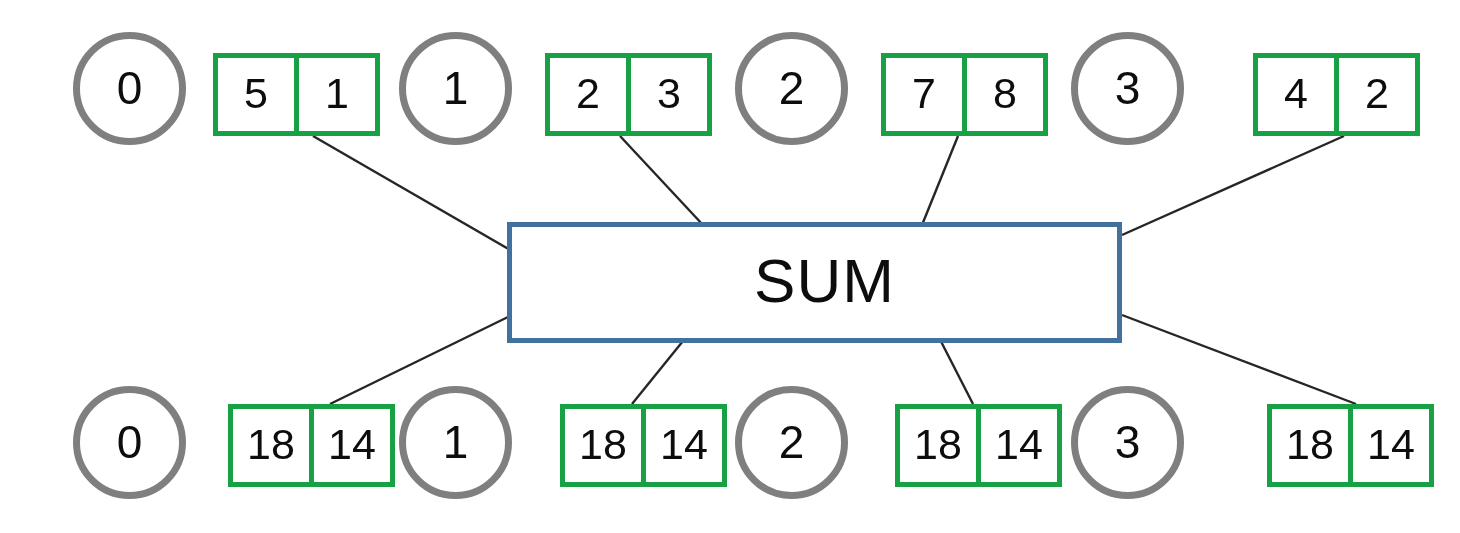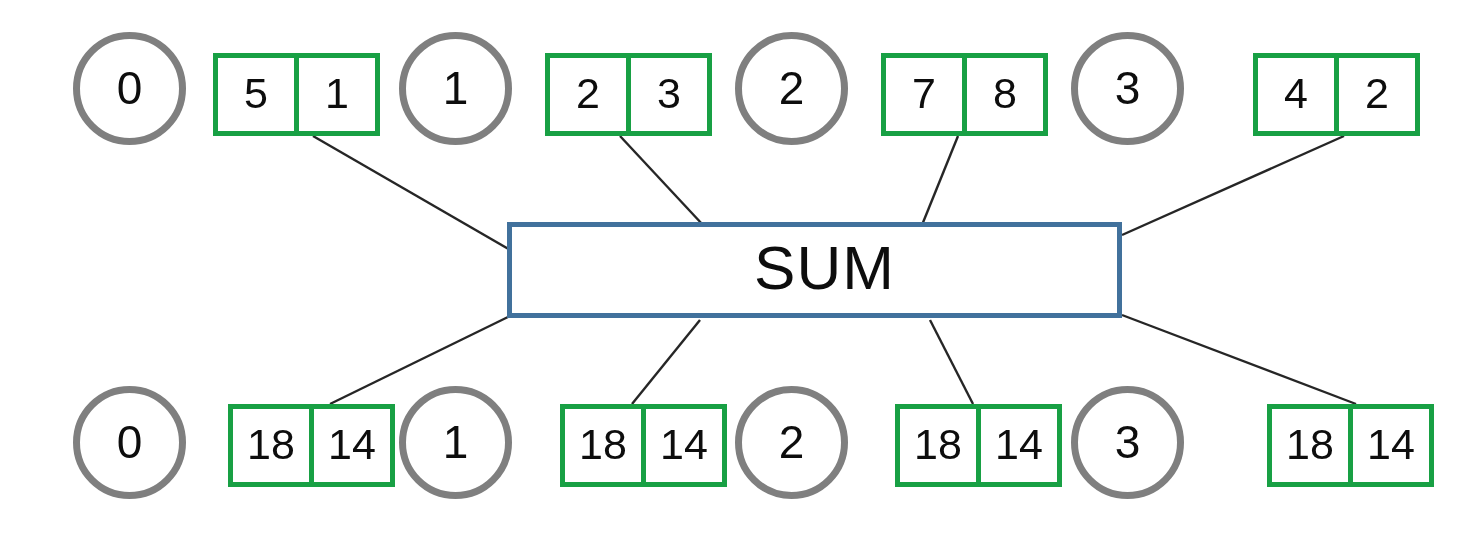--- a/index.html
+++ b/index.html
@@ -145,21 +145,21 @@
   </div>
   <div class="buffer" style="left:1253px; top:53px; height:83px;">
     <div class="cell" style="width:86px;">
       <span>4</span>
     </div>
     <div class="cell" style="width:86px;">
       <span>2</span>
     </div>
   </div>
 
-  <div id="sum-box" style="left:507px; top:222px; width:615px; height:96px;padding-left:20px;">
+  <div id="sum-box" style="left:507px; top:222px; width:615px; height:121px;padding-left:20px;">
     <span class="sum-label">SUM</span>
   </div>
 
   <div class="node-circle" style="left:73px; top:386px; width:113px; height:113px;">
     <span class="rank-label">0</span>
   </div>
   <div class="buffer" style="left:228px; top:404px; height:83px;">
     <div class="cell" style="width:86px;">
       <span>18</span>
     </div>

